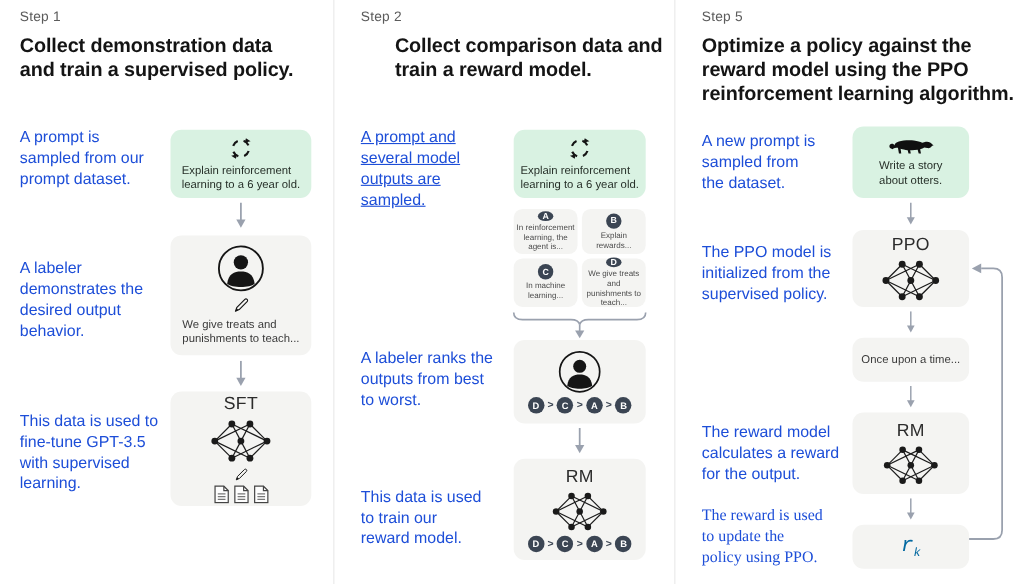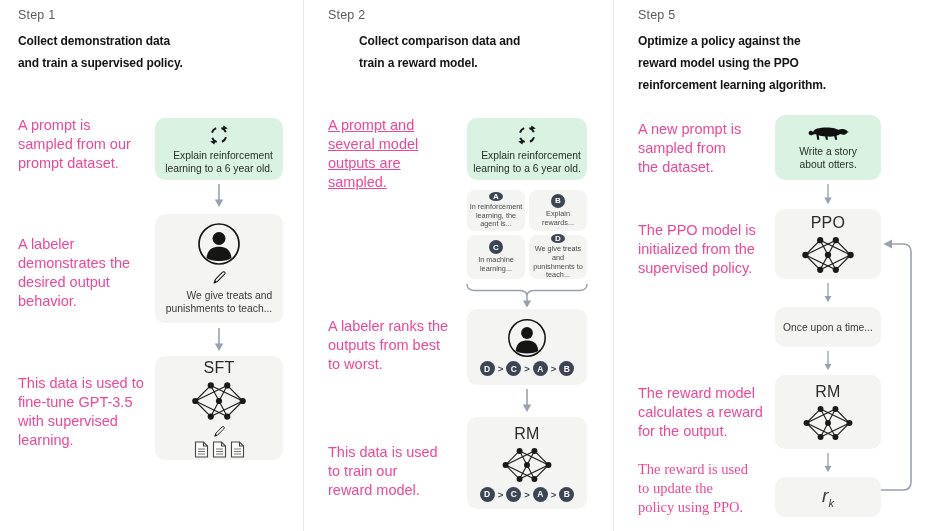--- a/index.html
+++ b/index.html
@@ -5,39 +5,39 @@
   html,body{margin:0;padding:0;background:#fff;}
   #canvas{
     position:relative; width:931px; height:531px; background:#fff;
     font-family:"Liberation Sans","DejaVu Sans",sans-serif; color:var(--ink,#161616);
     overflow:hidden;
   }
   .col{position:absolute; top:0; height:531px;}
   .divider{position:absolute; top:0; width:1px; height:531px; background:var(--divider,#e9e9e9);}
   .abs{position:absolute;}
   .step-label{font-size:12.5px; color:var(--muted,#5b5b5b); letter-spacing:.2px;}
-  .heading{font-size:12px; font-weight:700; line-height:22px; letter-spacing:-.1px; white-space:pre-line; color:#141414;}
-  .caption{font-size:14.5px; line-height:19px; white-space:pre-line; color:#ec4899;}
+  .heading{font-size:18px; font-weight:700; line-height:22px; letter-spacing:-.1px; white-space:pre-line; color:#141414;}
+  .caption{font-size:14.5px; line-height:19px; white-space:pre-line; color:#1d4ed8;}
   .card{position:absolute; border-radius:10px; display:flex; flex-direction:column;
-        align-items:center; justify-content:center; text-align:right; box-sizing:border-box;}
+        align-items:center; justify-content:center; text-align:left; box-sizing:border-box;}
   .card.green{background:var(--green,#d9f2e2);}
   .card.gray{background:var(--gray,#f4f4f2);}
   .card-text{font-size:10.3px; line-height:13px; white-space:pre-line; color:#273029;}
   .card.gray .card-text{color:#3a3a3a;}
   .model-label{font-size:16px; color:#2b2b2b; letter-spacing:.3px;}
   .mini-card{position:absolute; border-radius:8px; background:var(--gray,#f4f4f2);
         display:flex; flex-direction:column; align-items:center; justify-content:center;
         gap:2px; text-align:center; box-sizing:border-box; padding:2px;}
   .mini-text{font-size:7.3px; line-height:8.8px; white-space:pre-line; color:#4a4a4a;}
   .badge{width:14px; height:14px; border-radius:50%; background:var(--badge,#3b4553);
         color:#fff; font-size:8px; font-weight:700; display:flex; align-items:center; justify-content:center;}
   .rank-row{display:flex; align-items:center; gap:3px;}
   .rank-row .badge{width:15px; height:15px; font-size:8.5px;}
   .rank-sep{font-size:9.5px; font-weight:700; color:var(--badge,#3b4553);}
-  .reward-math{font-family:Liberation Sans, sans-serif; font-size:19px; font-style:italic; color:#404040;}
+  .reward-math{font-family:Liberation Mono, monospace; font-size:19px; font-style:italic; color:#0369a1;}
   .reward-math sub{font-size:11px;}
   .outcard-text{font-size:10.3px; color:#3a3a3a;}
 </style>
 </head>
 <body>
 
 <div id="canvas">
 
   <div class="col" style="left:0; width:303px;">
     <div class="abs step-label" style="left:18px; top:8px;">Step 1</div>

